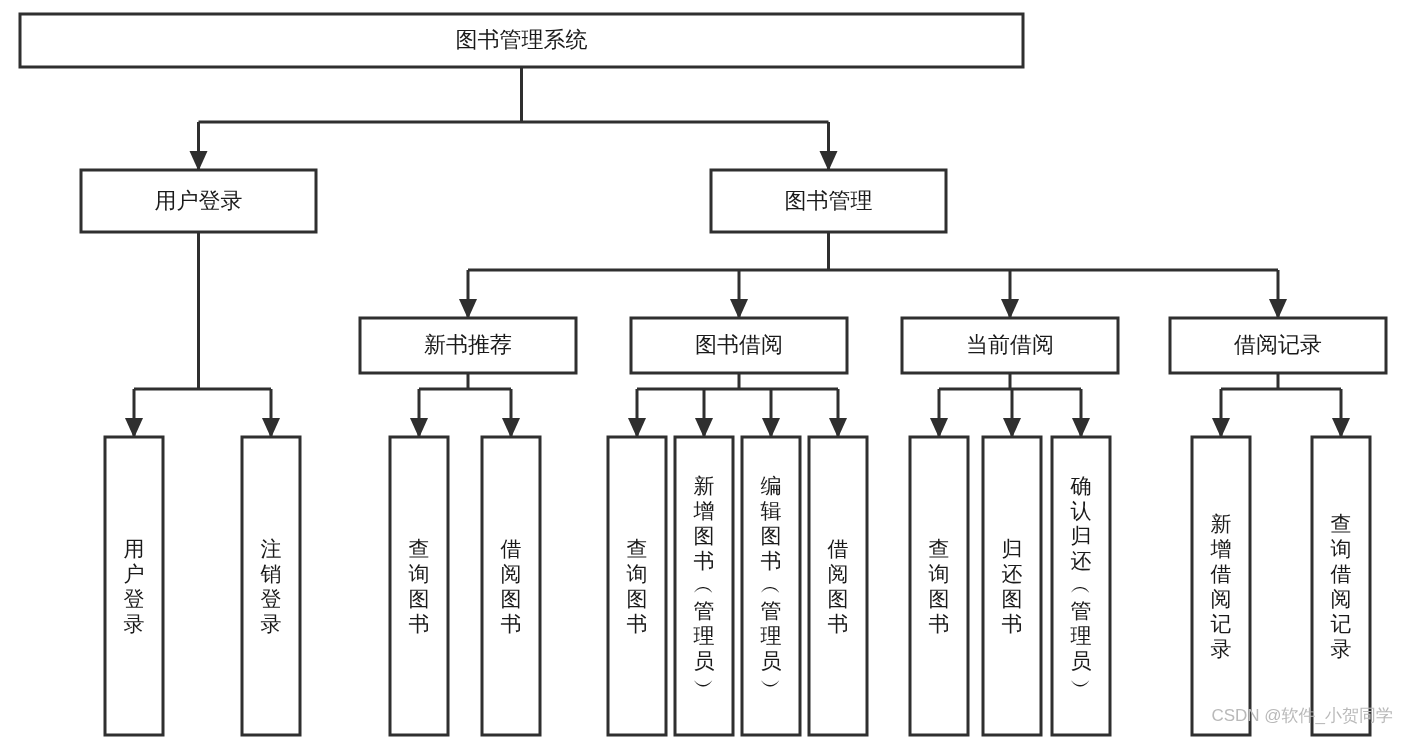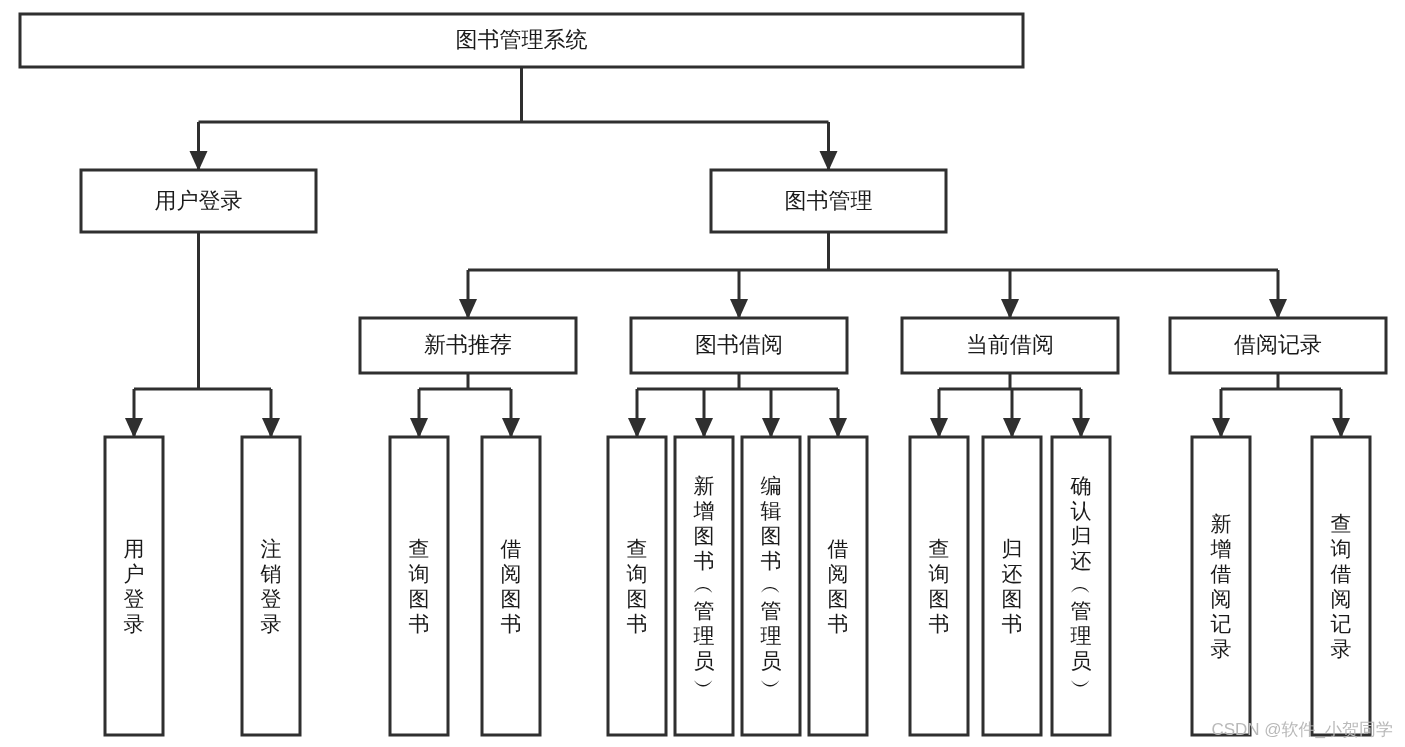--- a/index.html
+++ b/index.html
@@ -52,21 +52,21 @@
   }
   .node-label-v {
     font-family: "Liberation Sans", "DejaVu Sans", sans-serif;
     font-size: 21px;
     fill: #1a1a1a;
     text-anchor: middle;
   }
   .watermark {
     position: absolute;
     right: 12px;
-    bottom: 6px;
+    bottom: 20px;
     font-family: "Liberation Sans", "DejaVu Sans", sans-serif;
     font-size: 17px;
     color: #b9b9b9;
     white-space: nowrap;
     user-select: none;
   }
 </style>
 </head>
 <body>
 

